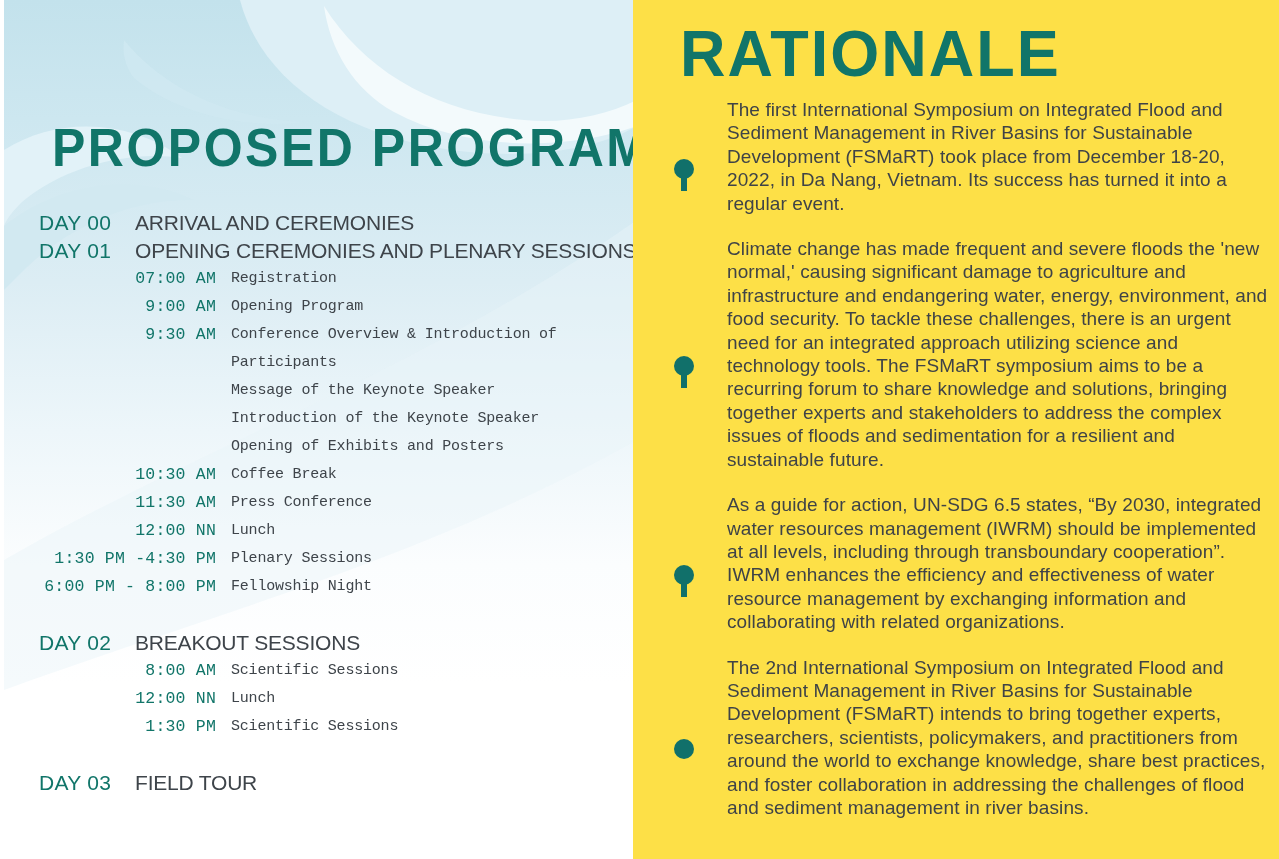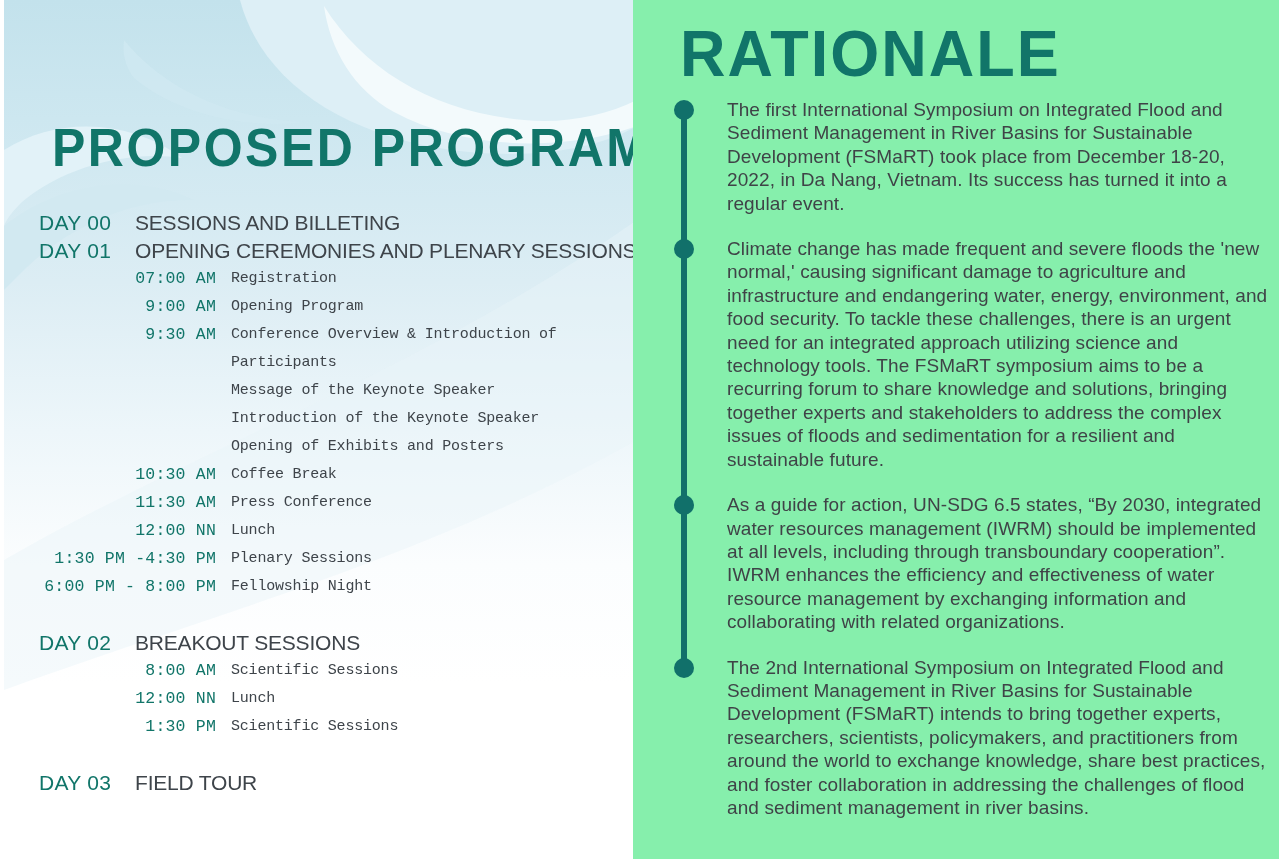--- a/index.html
+++ b/index.html
@@ -21,28 +21,28 @@
   }
   .schedule{position:absolute;left:35px;top:209px;width:585px;}
   .day-row{display:flex;line-height:28px;}
   .day-label{width:96px;flex:none;font-size:21px;font-weight:400;color:#117569;letter-spacing:0.3px;}
   .day-title{font-size:21px;color:#3e444a;letter-spacing:-0.2px;white-space:nowrap;}
   .item-row{display:flex;line-height:28px;font-family:Liberation Mono, monospace;}
   .item-time{width:177px;flex:none;text-align:right;font-size:16.5px;color:#117569;letter-spacing:0.2px;}
   .item-activity{margin-left:15px;font-size:15px;color:#3e444a;letter-spacing:-0.2px;white-space:nowrap;}
   .group-gap{margin-top:28px;}
   
-  .rationale-panel{position:absolute;left:633px;top:0;width:646px;height:859px;background:#86efac;}
+  .rationale-panel{position:absolute;left:633px;top:0;width:646px;height:859px;background:#fde047;}
   .rationale-title{
     margin:16px 0 10px 47px;
     font-size:63px;font-weight:800;color:#117569;letter-spacing:2px;line-height:72px;
     transform:scaleY(1.04);transform-origin:0 0;white-space:nowrap;
   }
   .timeline{margin-top:2px;}
-  .t-row{display:flex;margin-bottom:22px;padding-left:40px;}
+  .t-row{display:flex;margin-bottom:22px;padding-left:40px;align-items:center;}
   .t-marker{width:54px;flex:none;position:relative;}
   .dot{position:absolute;left:1px;top:2px;width:20px;height:20px;border-radius:50%;background:#11706a;}
   .t-row:not(:last-child) .t-marker::after{
     content:"";position:absolute;left:8px;top:12px;bottom:-34px;width:6px;background:#11706a;
   }
   .t-text{width:545px;font-size:19px;line-height:23.4px;color:#3f4347;letter-spacing:0.1px;}
 </style>
 </head>
 <body>
 
@@ -56,21 +56,21 @@
     <path d="M120,40 C160,90 230,120 300,122 C240,130 170,112 130,78 C122,68 118,54 120,40 Z" fill="#cfe8f1" opacity="0.8"></path>
   </svg>
 
   <h1 class="program-title">PROPOSED PROGRAM</h1>
 
   <div class="schedule">
 
     <div>
       <div class="day-row">
         <span class="day-label">DAY 00</span>
-        <span class="day-title">SESSIONS AND BILLETING</span>
+        <span class="day-title">ARRIVAL AND CEREMONIES</span>
       </div>
     </div>
 
     <div>
       <div class="day-row">
         <span class="day-label">DAY 01</span>
         <span class="day-title">OPENING CEREMONIES AND PLENARY SESSIONS</span>
       </div>
       <div class="item-row">
         <span class="item-time">07:00 AM</span>

